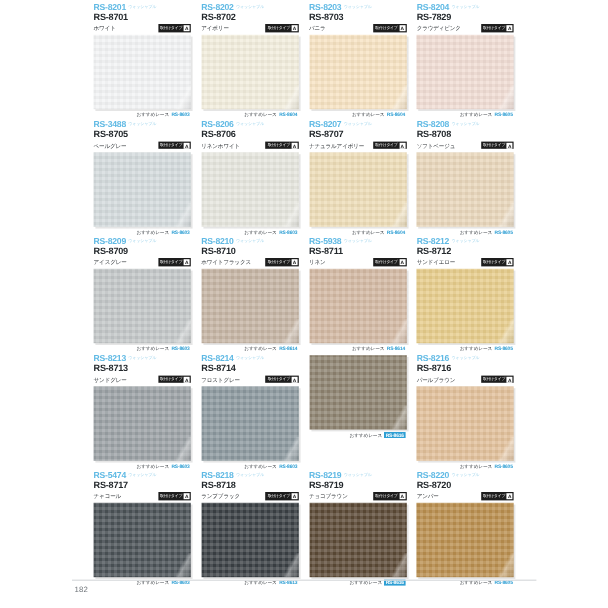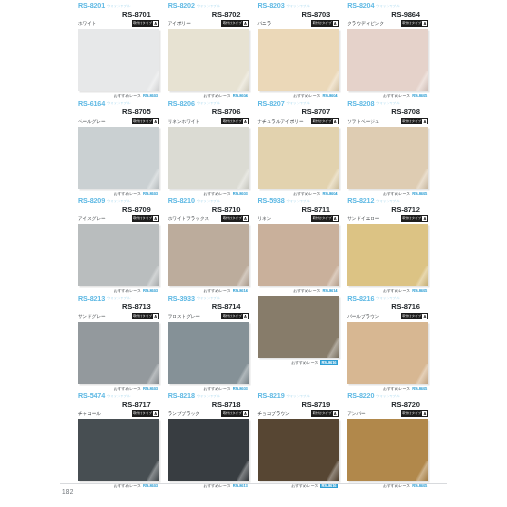--- a/index.html
+++ b/index.html
@@ -55,21 +55,20 @@
     transform:translateY(-1.2px);
   }
   .code-new{
     color:#23282c;
     font-size:7.6px;
     font-weight:700;
     letter-spacing:-0.2px;
     line-height:1;
     margin-top:1.6px;
     white-space:nowrap;
-    margin-left:44px;
   }
   .name-row{
     display:flex;
     align-items:center;
     justify-content:space-between;
     margin-top:1.8px;
     height:7px;
   }
   .color-name{
     color:#2a2f33;
@@ -262,42 +261,42 @@
           <span class="rec-label">おすすめレース</span>
           <span class="rec-code">RS-8604</span>
         </div>
       </div>
       <div class="swatch-card">
         <div class="card-head">
           <div class="code-top">
             <span class="code-old">RS-8204</span>
             <span class="code-old-suffix">ウォッシャブル</span>
           </div>
-          <div class="code-new">RS-9864</div>
+          <div class="code-new">RS-7829</div>
           <div class="name-row">
             <span class="color-name">クラウディピンク</span>
             <span class="spec-badge">
               <span class="spec-text">取付けタイプ</span>
               <span class="spec-letter">A</span>
             </span>
           </div>
         </div>
         <div class="sample" style="background: rgb(241, 221, 212);">
           <div class="weave"></div>
           <div class="fold"></div>
         </div>
         <div class="rec-row">
           <span class="rec-label">おすすめレース</span>
           <span class="rec-code">RS-8605</span>
         </div>
       </div>
       <div class="swatch-card">
         <div class="card-head">
           <div class="code-top">
-            <span class="code-old">RS-6164</span>
+            <span class="code-old">RS-3488</span>
             <span class="code-old-suffix">ウォッシャブル</span>
           </div>
           <div class="code-new">RS-8705</div>
           <div class="name-row">
             <span class="color-name">ペールグレー</span>
             <span class="spec-badge">
               <span class="spec-text">取付けタイプ</span>
               <span class="spec-letter">A</span>
             </span>
           </div>
@@ -499,21 +498,21 @@
           <div class="fold"></div>
         </div>
         <div class="rec-row">
           <span class="rec-label">おすすめレース</span>
           <span class="rec-code">RS-8603</span>
         </div>
       </div>
       <div class="swatch-card">
         <div class="card-head">
           <div class="code-top">
-            <span class="code-old">RS-3933</span>
+            <span class="code-old">RS-8214</span>
             <span class="code-old-suffix">ウォッシャブル</span>
           </div>
           <div class="code-new">RS-8714</div>
           <div class="name-row">
             <span class="color-name">フロストグレー</span>
             <span class="spec-badge">
               <span class="spec-text">取付けタイプ</span>
               <span class="spec-letter">A</span>
             </span>
           </div>

